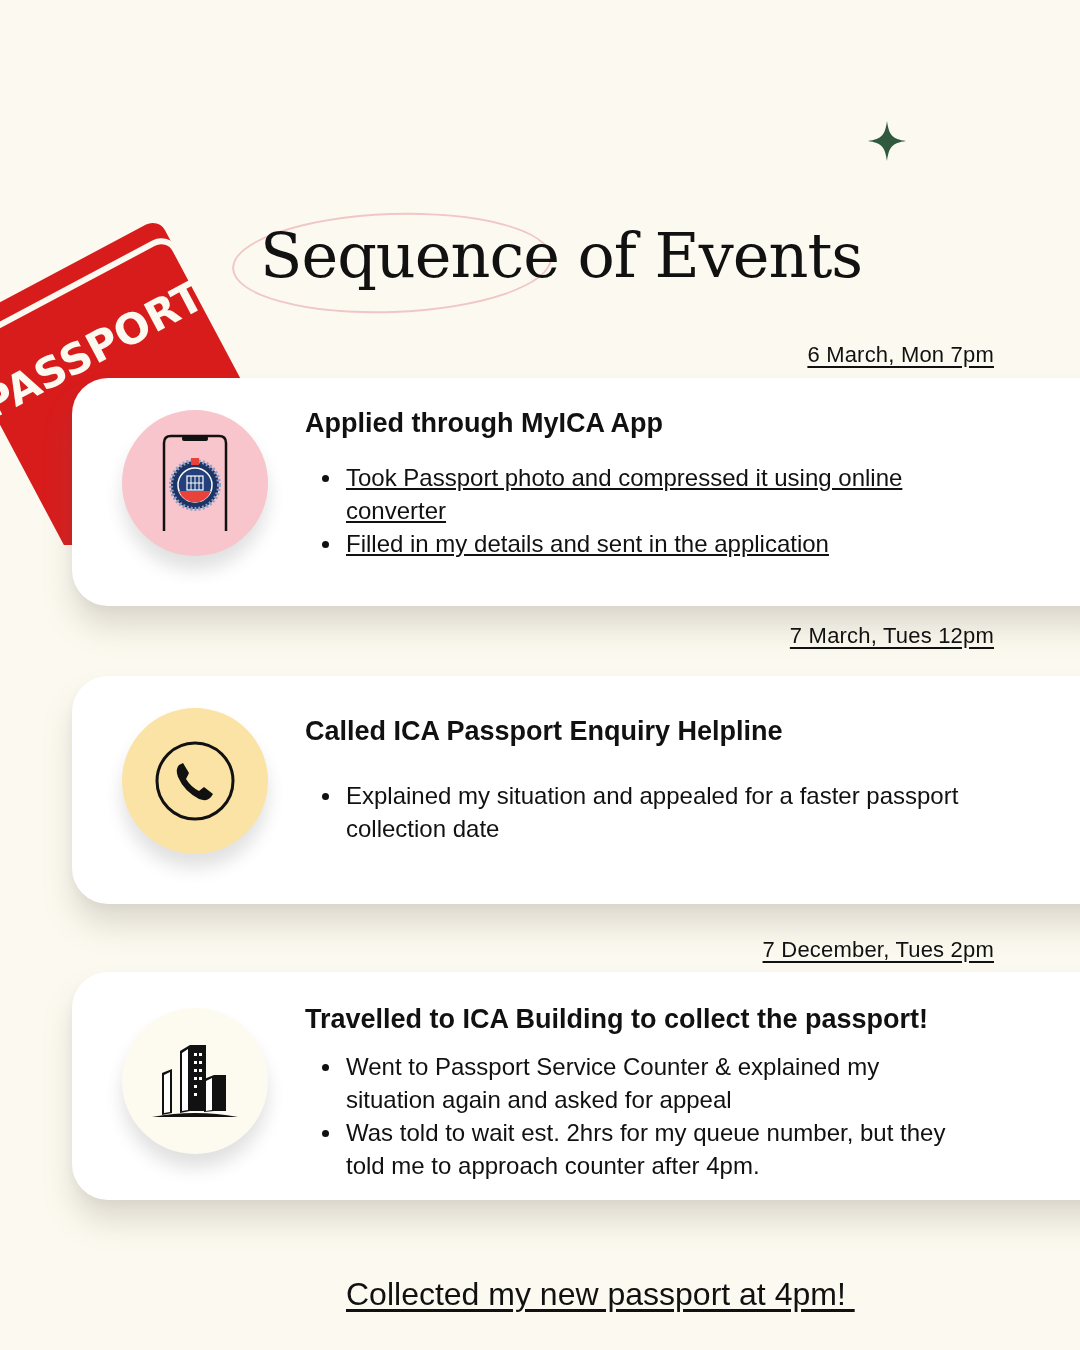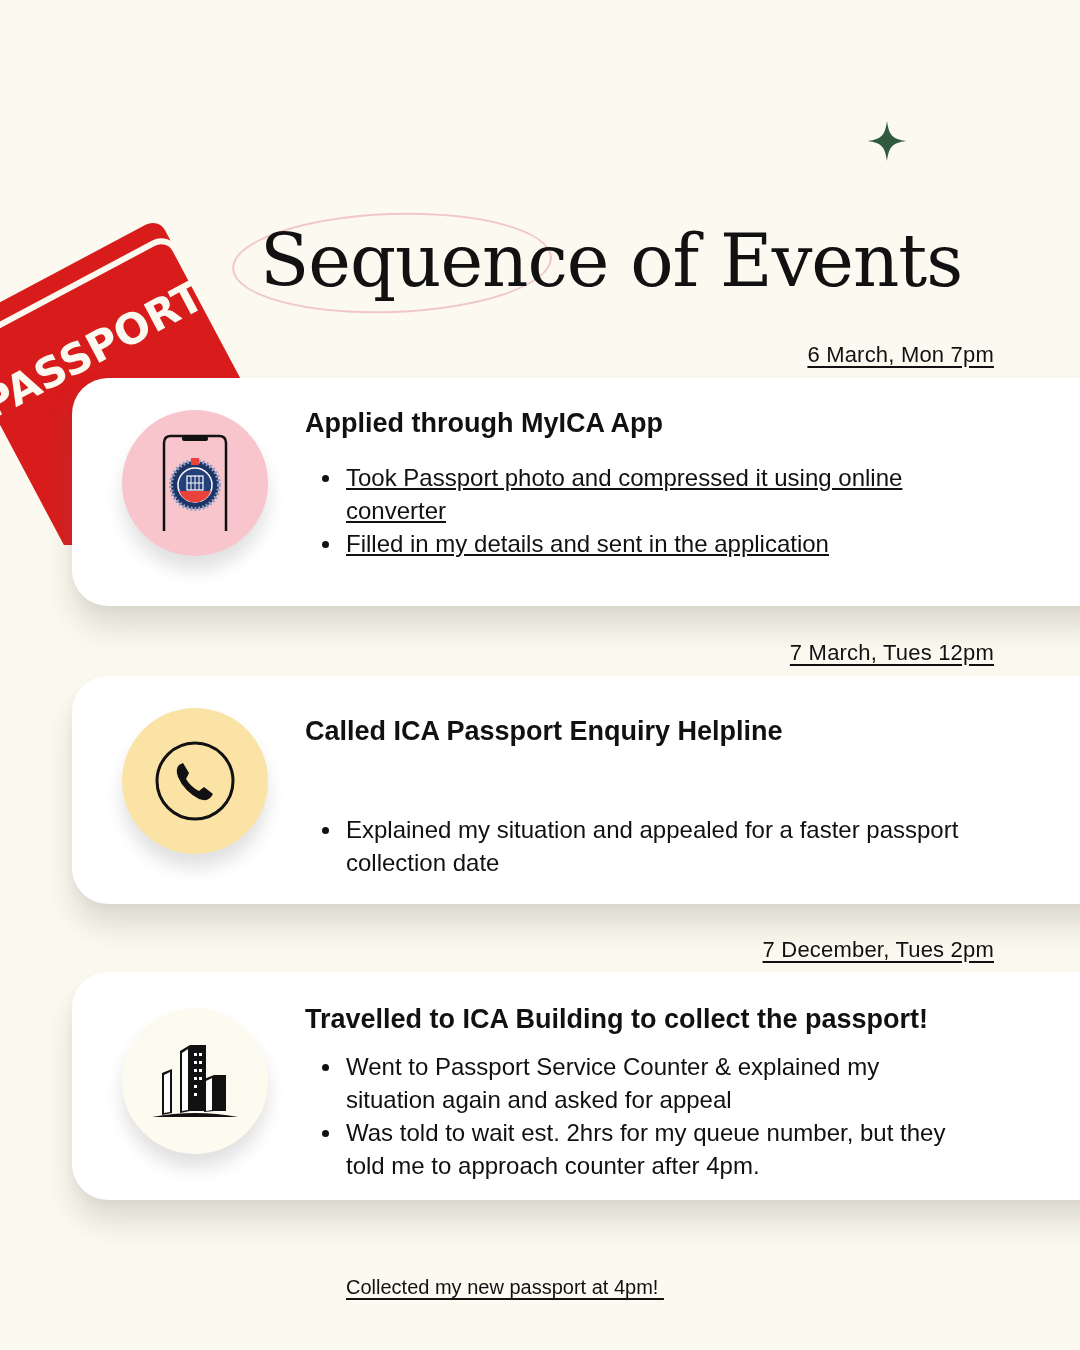--- a/index.html
+++ b/index.html
@@ -16,21 +16,21 @@
 
   .title-wrap { position: absolute; left: 228px; top: 205px; width: 620px; height: 115px; }
   .title-ellipse {
     position: absolute; left: 4px; top: 8px; width: 320px; height: 100px;
     border: 2px solid #f0c6c6; border-radius: 50%;
     transform: rotate(-2deg);
   }
   .title {
     position: absolute; left: 32px; top: 14px;
     font-family: "DejaVu Serif", serif;
-    font-size: 72px; font-weight: normal; letter-spacing: -1px;
+    font-size: 62px; font-weight: normal; letter-spacing: -1px;
     color: #111; white-space: nowrap;
   }
 
   .date {
     position: absolute; right: 86px;
     font-size: 22px; text-decoration: underline; text-underline-offset: 4px;
     color: #111; font-family: "Liberation Sans", sans-serif; letter-spacing: 0.2px;
   }
 
   .card {
@@ -53,21 +53,21 @@
     font-family: "Liberation Sans", sans-serif; font-size: 24px; line-height: 33px; color: #111;
   }
   .bullets li { position: relative; padding-left: 24px; }
   .bullets li::before {
     content: ""; position: absolute; left: 0; top: 14px; width: 7px; height: 7px; border-radius: 50%;
     background: #111;
   }
 
   .footer {
     position: absolute; left: 346px; top: 1276px;
-    font-family: "Liberation Sans", sans-serif; font-size: 20px;
+    font-family: "Liberation Sans", sans-serif; font-size: 32px;
     text-decoration: underline; text-underline-offset: 4px; color: #111; white-space: pre;
   }
 </style>
 </head>
 <body>
 
 <svg class="sparkle" viewBox="0 0 38 40">
   <path d="M19 0 C21 14 24 18 38 20 C24 22 21 26 19 40 C17 26 14 22 0 20 C14 18 17 14 19 0 Z" fill="#2f5a3d"></path>
 </svg>
 
@@ -105,30 +105,30 @@
       <rect x="31" y="25" width="8" height="7" fill="#e8423a"></rect>
     </svg>
   </div>
   <div class="card-title" style="top:30px;">Applied through MyICA App</div>
   <ul class="bullets" style="top:83px;text-decoration:underline;">
     <li>Took Passport photo and compressed it using online converter</li>
     <li>Filled in my details and sent in the application</li>
   </ul>
 </div>
 
-<div class="date" style="top:640px;">7 March, Tues 12pm</div>
+<div class="date" style="top:623px;">7 March, Tues 12pm</div>
 <div class="card" style="top:676px; height:228px;">
   <div class="icon-circle" style="top:32px; background:#fbe3a6;">
     <svg width="84" height="84" viewBox="0 0 84 84">
       <circle cx="42" cy="42" r="38" fill="none" stroke="#111" stroke-width="3"></circle>
       <path d="M26 26 Q22 30 25 38 Q31 52 46 60 Q54 63 58 58 L60 55 L51 48 L46 52 Q38 48 33 40 L36 34 L30 24 Z" fill="#111"></path>
     </svg>
   </div>
   <div class="card-title" style="top:40px;">Called ICA Passport Enquiry Helpline</div>
-  <ul class="bullets" style="top:103px;margin-top:34px;">
+  <ul class="bullets" style="top:103px;">
     <li>Explained my situation and appealed for a faster passport collection date</li>
   </ul>
 </div>
 
 <div class="date" style="top:937px;">7 December, Tues 2pm</div>
 <div class="card" style="top:972px; height:228px;">
   <div class="icon-circle" style="top:36px; background:#fdfbf0;">
     <svg width="86" height="76" viewBox="0 0 86 76">
       <path d="M0 74 Q43 66 86 74 Z" fill="#111"></path>
       <polygon points="10,30 20,26 20,70 10,72" fill="#111"></polygon>

